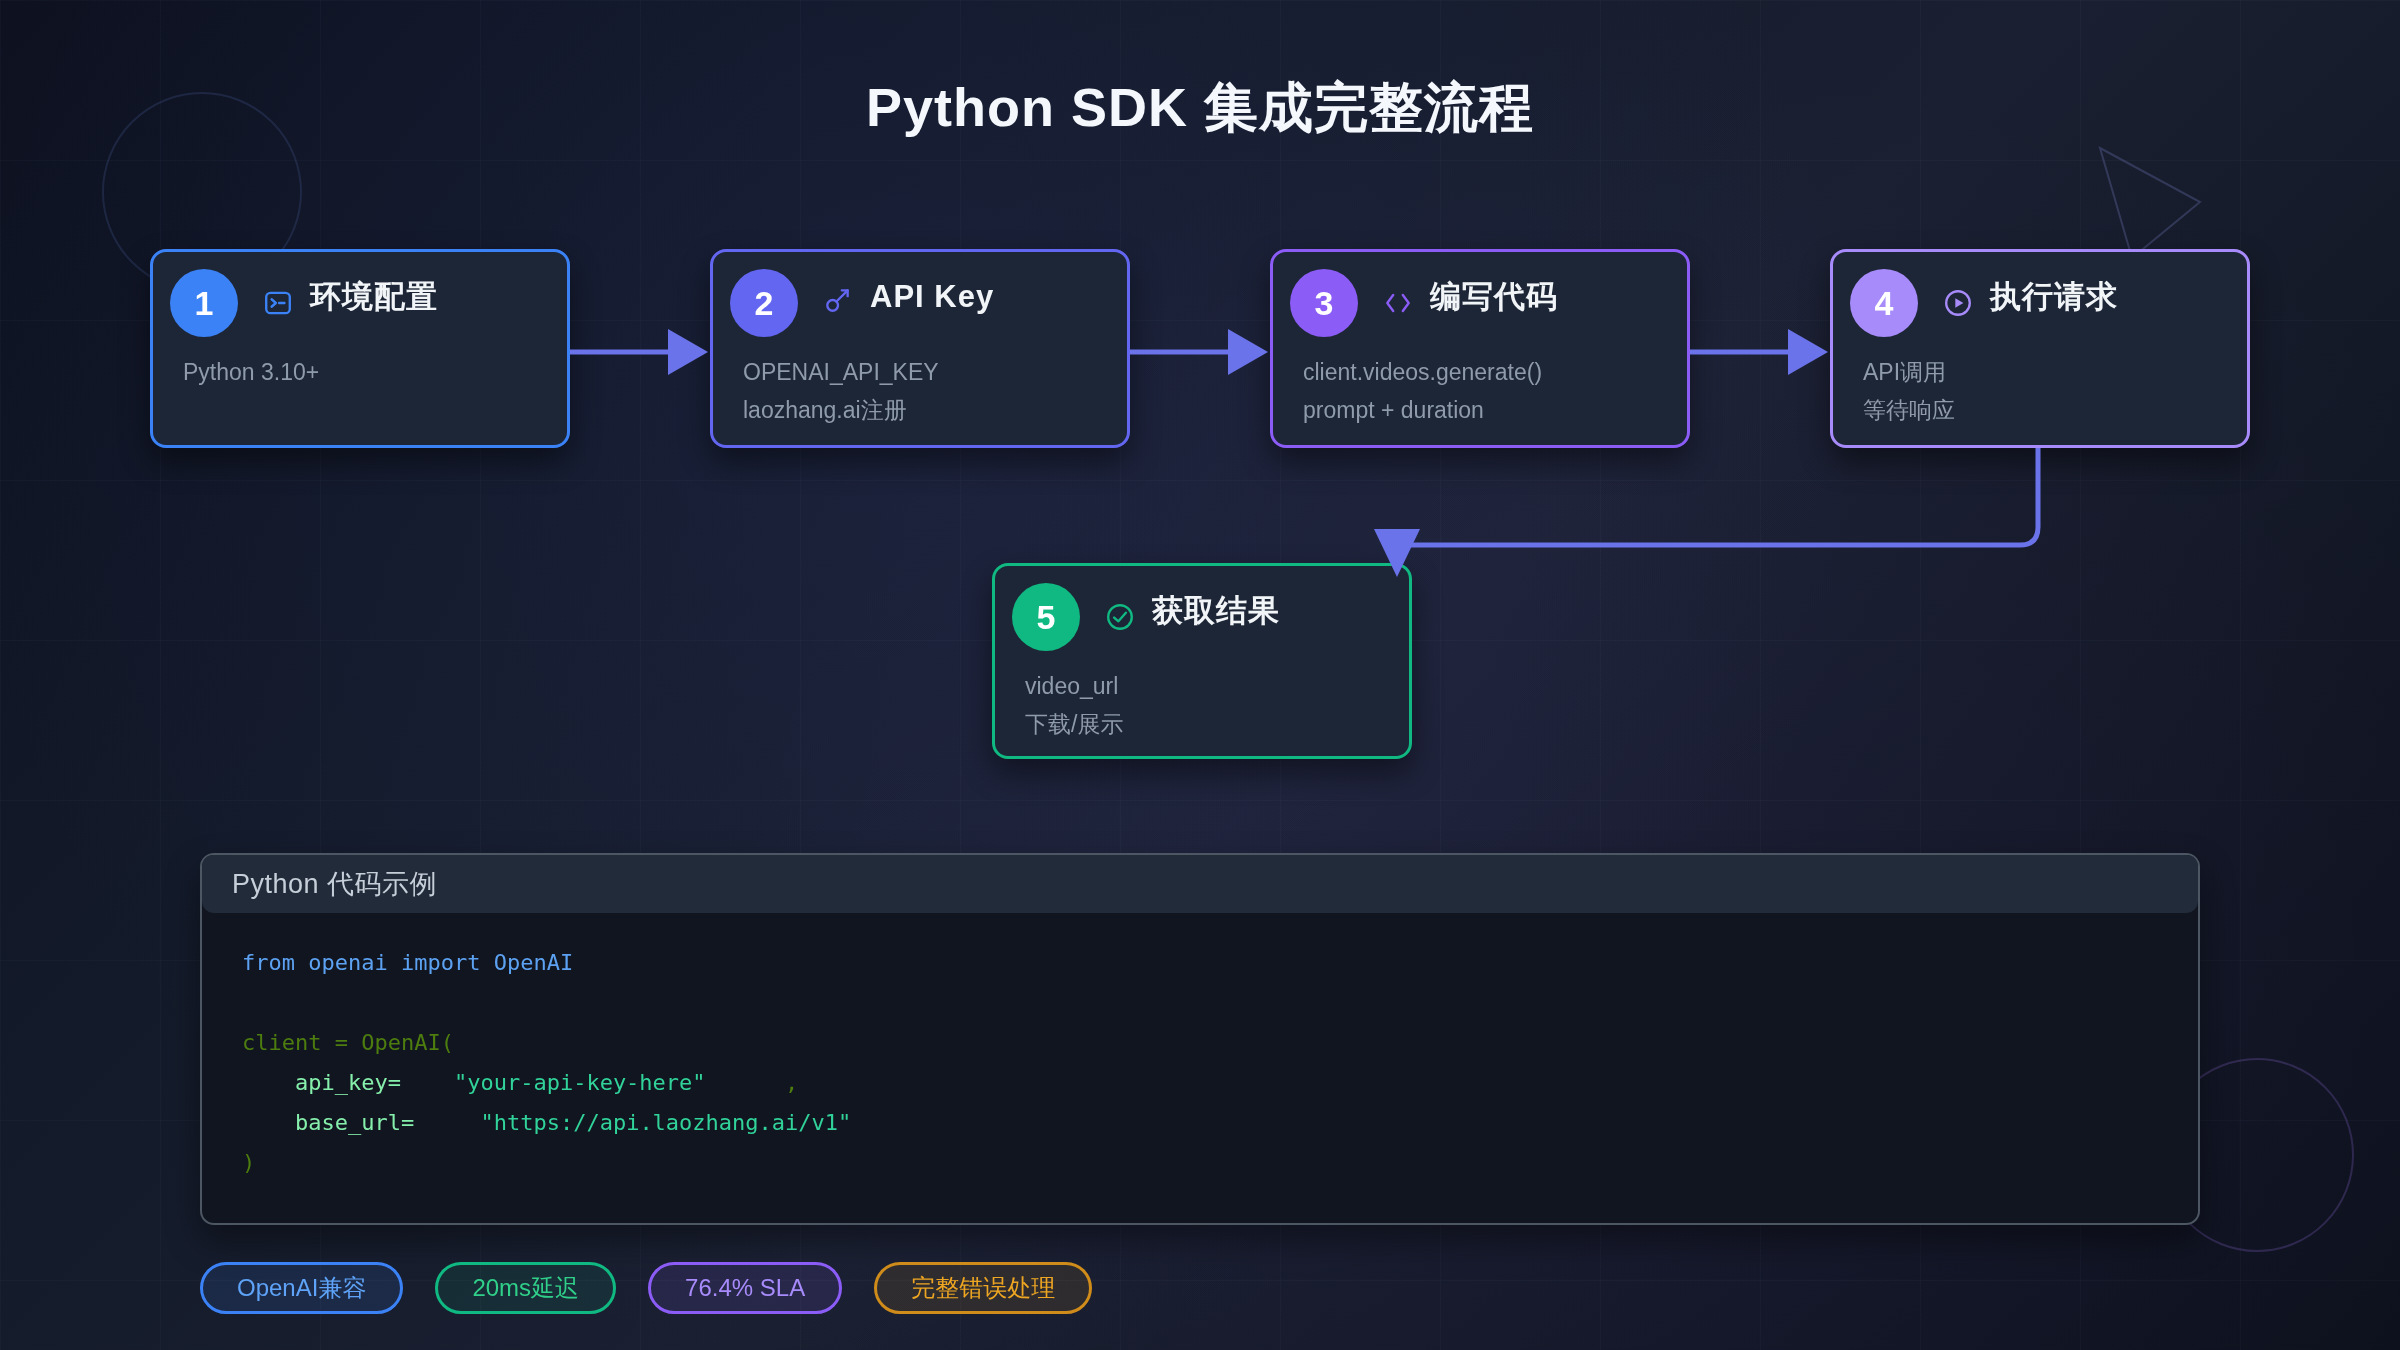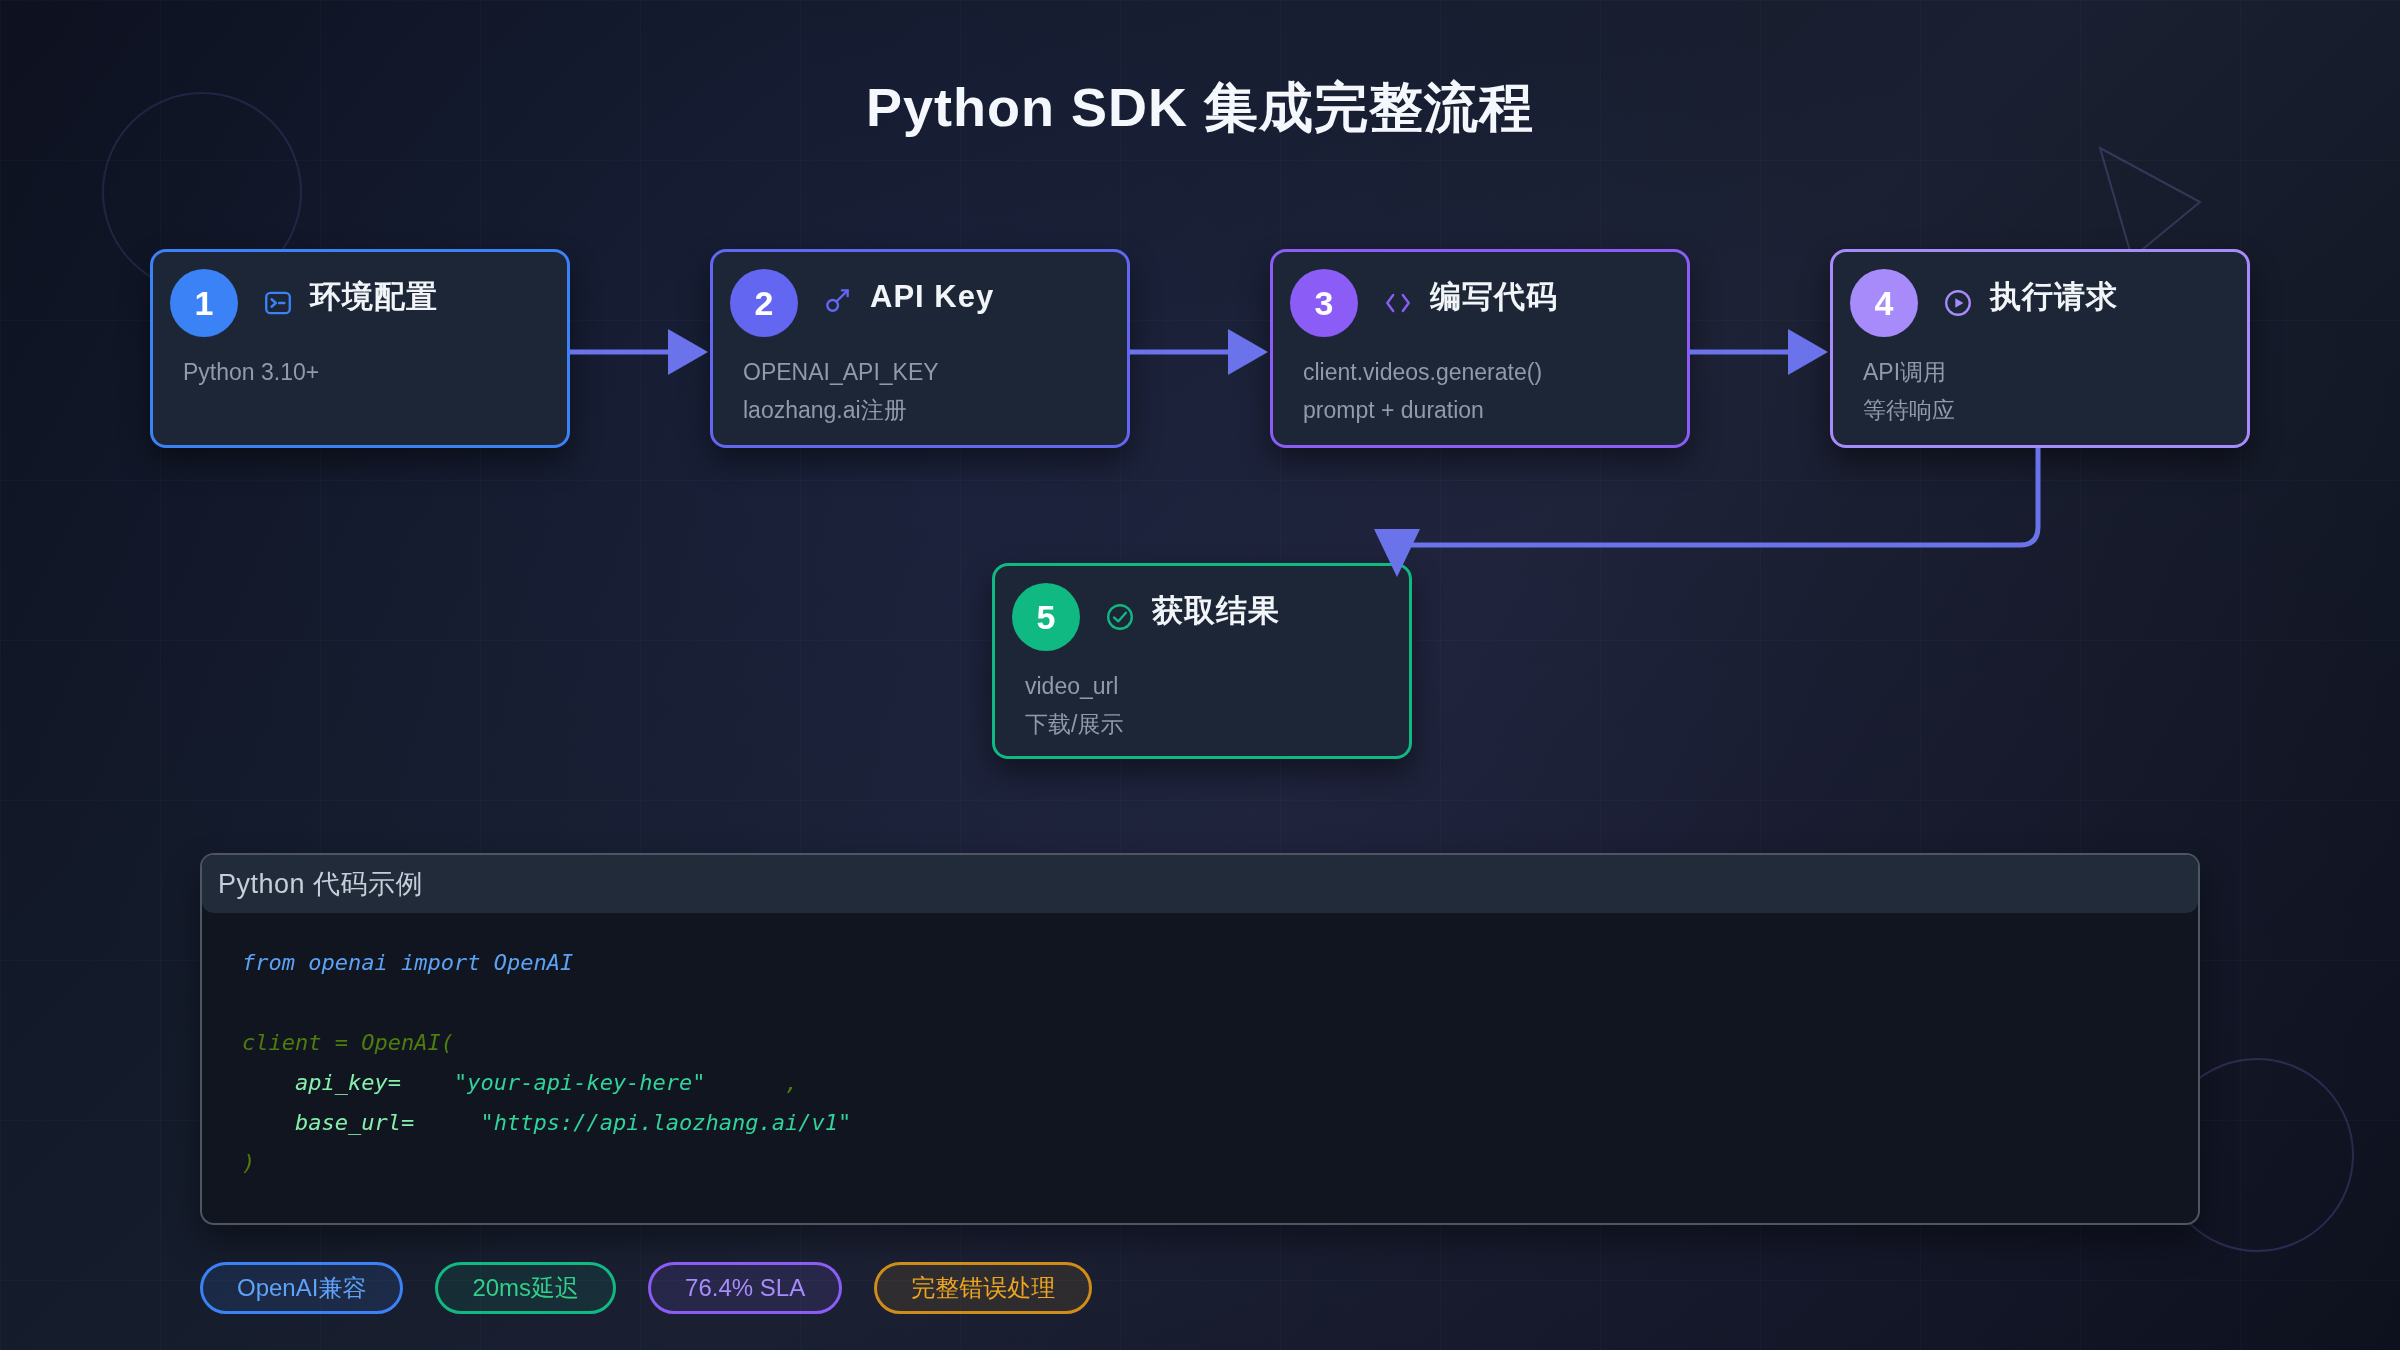--- a/index.html
+++ b/index.html
@@ -40,24 +40,24 @@
   .step-line{font-size:23px;color:var(--body-text,#8f9bab);line-height:38px;white-space:nowrap;}
 
   .connectors{position:absolute;left:0;top:0;z-index:3;pointer-events:none;}
   .conn line,.conn path{stroke:var(--arrow,#6a73e9);stroke-width:5;fill:none;}
   .conn polygon{fill:var(--arrow,#6a73e9);}
 
   .code-panel{position:absolute;left:200px;top:853px;width:2000px;height:372px;box-sizing:border-box;z-index:2;
     background:#10151f;border:2px solid #4d5663;border-radius:14px;
     box-shadow:0 16px 34px rgba(0,0,0,.4);}
   .code-header{height:58px;background:#222b3a;border-radius:11px 11px 12px 12px;
-    display:flex;align-items:center;padding-left:16px;box-sizing:border-box;}
+    display:flex;align-items:center;padding-left:30px;box-sizing:border-box;}
   .code-header-title{font-size:27px;color:#c6cfd9;letter-spacing:.5px;}
   .code-body{padding:30px 40px 0 40px;font-family:"DejaVu Sans Mono", monospace;font-size:22px;}
-  .code-line{line-height:40px;min-height:40px;white-space:pre;font-style:italic;}
+  .code-line{line-height:40px;min-height:40px;white-space:pre;}
   .tok-import{color:#5da2f2;}
   .tok-plain{color:#4d7c0f;}
   .tok-param{color:#86efac;}
   .tok-string{color:#31d39a;}
 
   .badges{position:absolute;left:200px;top:1262px;display:flex;gap:32px;z-index:2;}
   .badge{height:52px;box-sizing:border-box;border:3px solid #c4b5fd;border-radius:26px;
     padding:0 34px;display:flex;align-items:center;font-size:24px;white-space:nowrap;}
 </style>
 </head>

